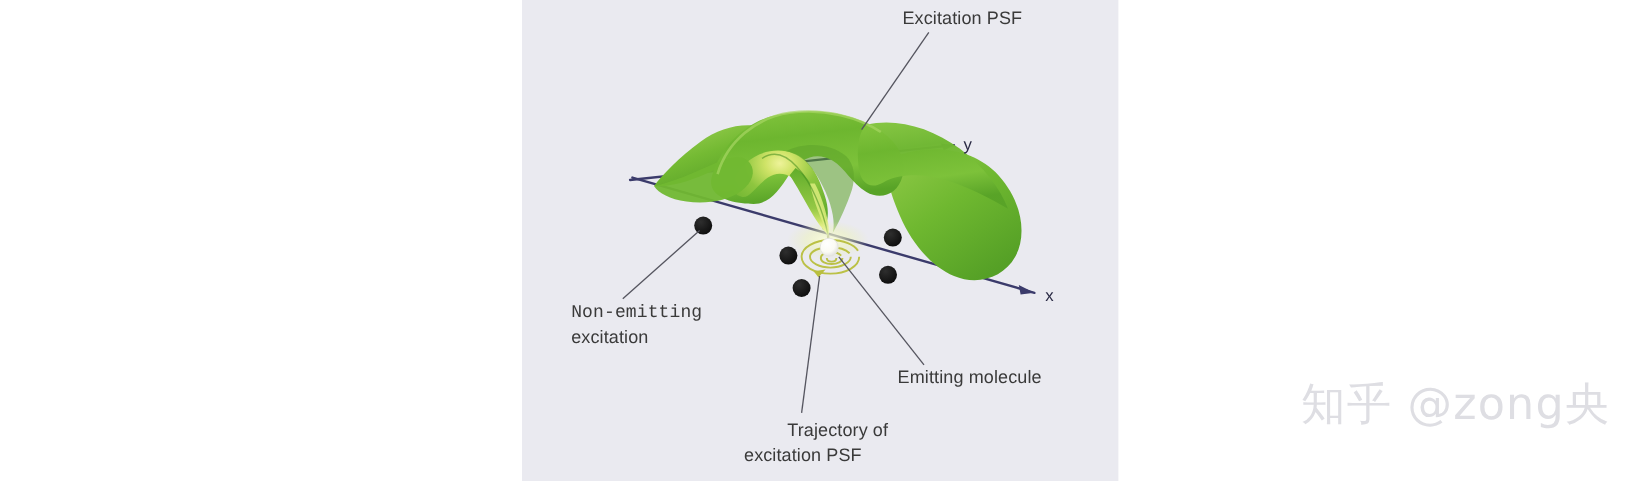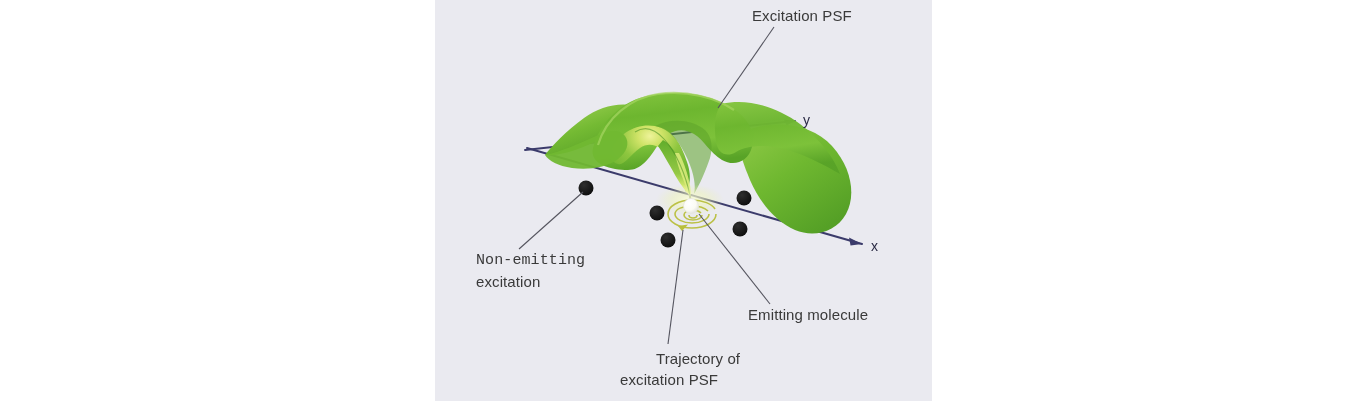--- a/index.html
+++ b/index.html
@@ -266,14 +266,15 @@
 
   <div class="lbl" style="left:620px; top:350px;margin-left:36px;">Trajectory of</div>
   <div class="lbl" style="left:620px; top:371px;">excitation PSF</div>
 
   <div class="lbl" style="left:748px; top:306px;">Emitting molecule</div>
 
   <div class="axis-lbl" style="left:803px; top:112px;">y</div>
 
   <div class="axis-lbl" style="left:871px; top:238px;">x</div>
 
+  <div class="watermark">知乎 @zong央</div>
 
 </div>
 
 </body></html>

